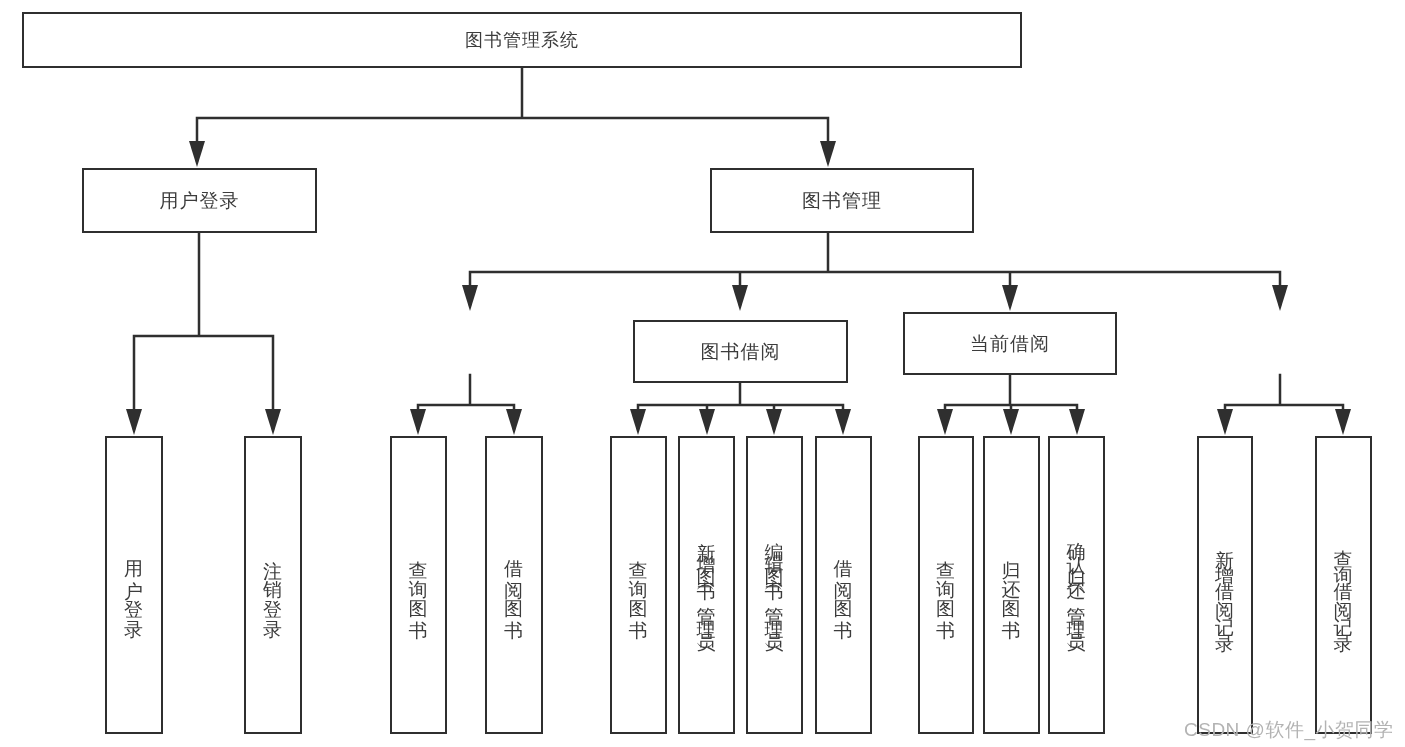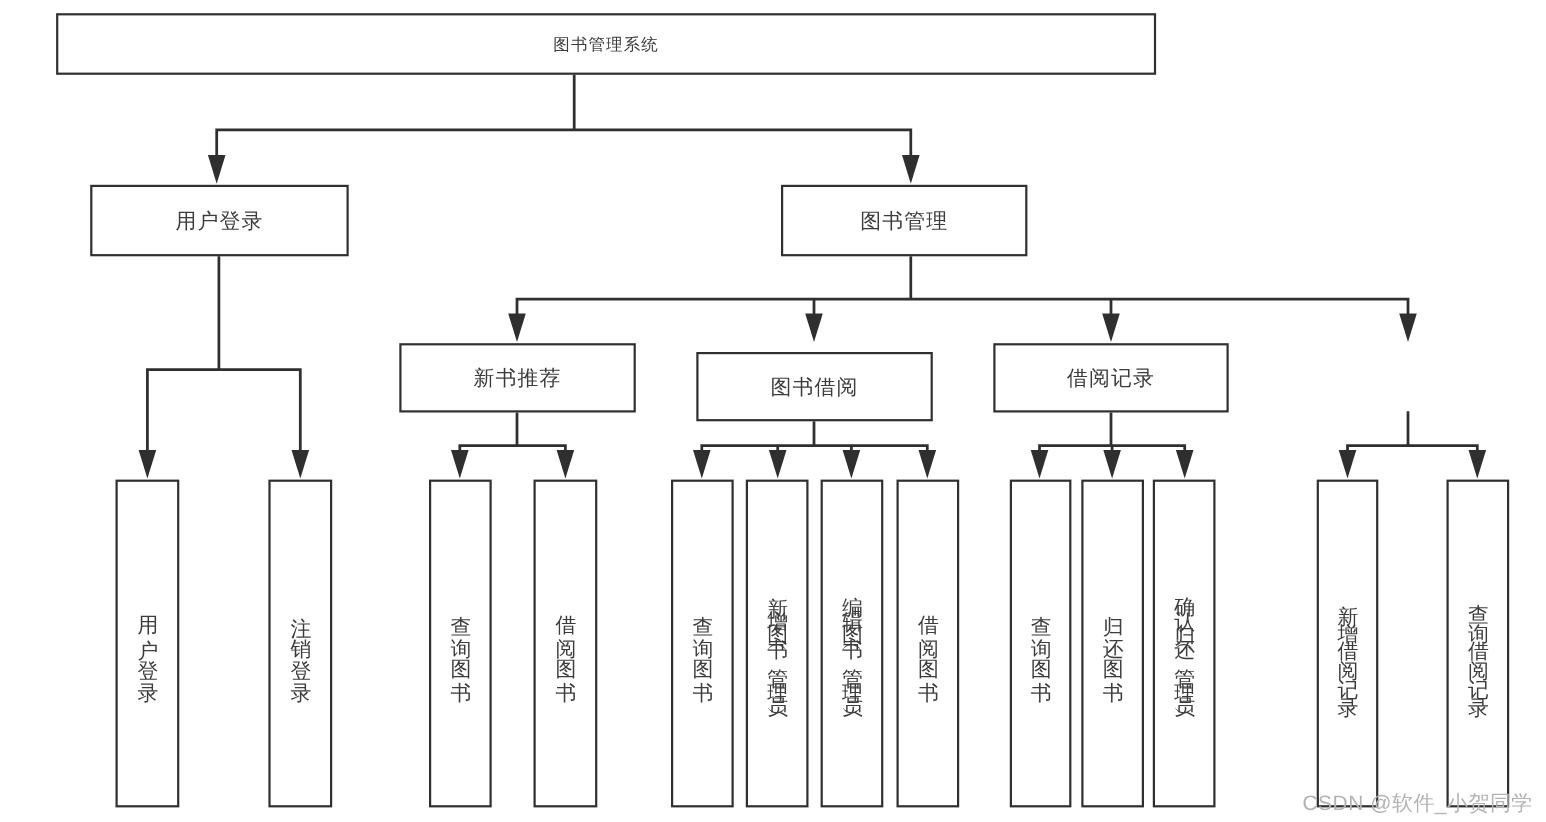--- a/index.html
+++ b/index.html
@@ -29,21 +29,21 @@
     border: 2.5px solid #2f2f2f;
     display: flex;
     align-items: center;
     justify-content: center;
     z-index: 1;
     font-size: 19px;
     letter-spacing: 1px;
     color: #3c3c3c;
     white-space: nowrap;
   }
-  .node.root { font-size: 15px; margin-left: 29px; }
+  .node.root { font-size: 18px; }
   .leaf {
     position: absolute;
     box-sizing: border-box;
     background: #ffffff;
     border: 2.5px solid #2f2f2f;
     display: flex;
     align-items: center;
     justify-content: center;
     z-index: 1;
     overflow: hidden;
@@ -111,25 +111,24 @@
       <path d="M1003 409 L1019 409 L1011 435 Z"></path>
       <path d="M1069 409 L1085 409 L1077 435 Z"></path>
       <path d="M1217 409 L1233 409 L1225 435 Z"></path>
       <path d="M1335 409 L1351 409 L1343 435 Z"></path>
     </g>
   </svg>
 
   <div class="node root" style="left:22px; top:12px; width:1000px; height:56px;">图书管理系统</div>
 
   <div class="node" style="left:82px; top:168px; width:235px; height:65px;">用户登录</div>
-  <div class="node" style="left:710px; top:168px; width:224px; height:65px;">图书管理</div>
+  <div class="node" style="left:710px; top:168px; width:264px; height:65px;">图书管理</div>
 
-  <div class="node" style="left:363px; top:312px; width:215px; height:63px;">新书推荐</div>
   <div class="node" style="left:633px; top:320px; width:215px; height:63px;">图书借阅</div>
-  <div class="node" style="left:903px; top:312px; width:214px; height:63px;">借阅记录</div>
+  <div class="node" style="left:903px; top:312px; width:214px; height:63px;">当前借阅</div>
 
   <div class="leaf" style="left:105px; top:436px; width:58px; height:298px;">
     <span class="vtext">用户登录</span>
   </div>
   <div class="leaf" style="left:244px; top:436px; width:58px; height:298px;">
     <span class="vtext">注销登录</span>
   </div>
 
   <div class="leaf" style="left:390px; top:436px; width:57px; height:298px;">
     <span class="vtext">查询图书</span>

